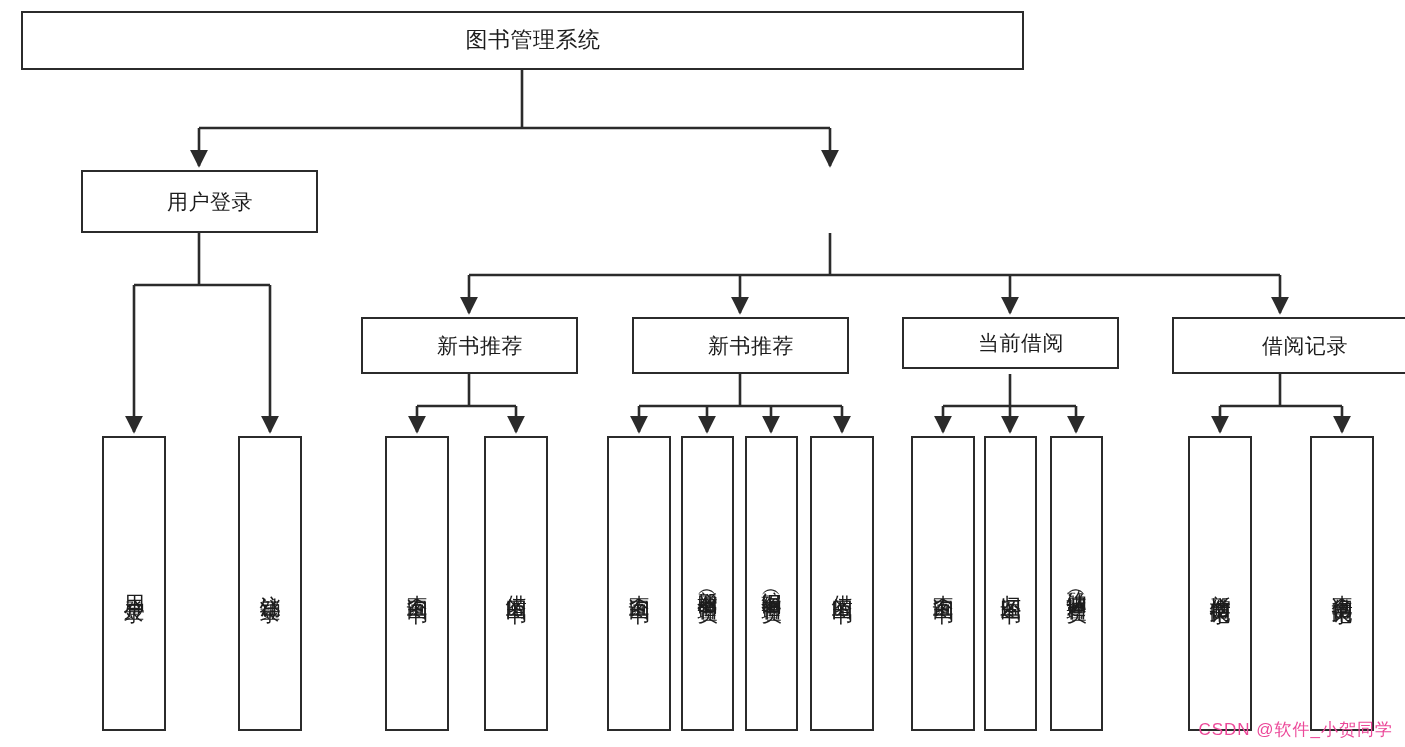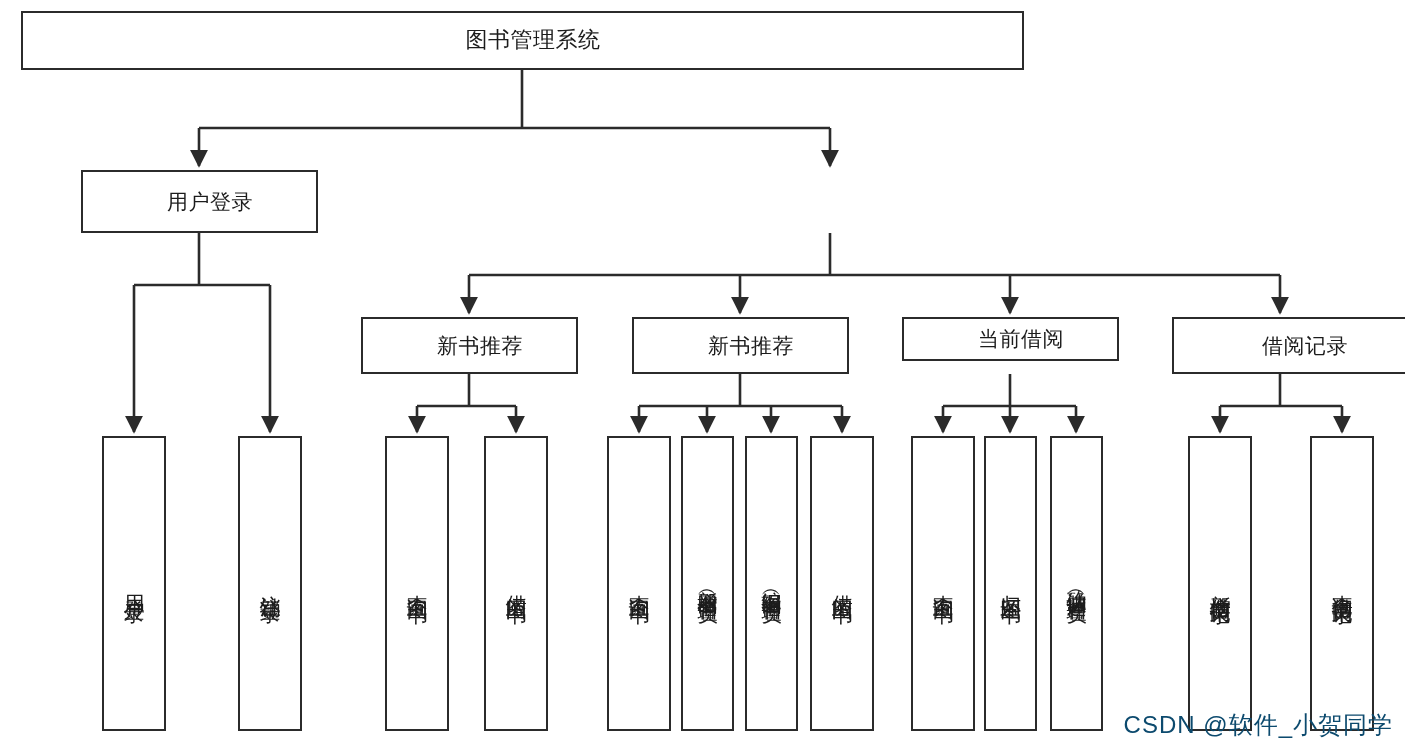--- a/index.html
+++ b/index.html
@@ -55,22 +55,22 @@
   }
   .node.v .vtxt {
     writing-mode: vertical-rl;
     text-orientation: upright;
     white-space: nowrap;
   }
   .watermark {
     position: absolute;
     right: 12px;
     bottom: 6px;
-    font-size: 24px;
-    color: #0c4a6e;
+    font-size: 17px;
+    color: #ec4899;
     letter-spacing: 1px;
     white-space: nowrap;
     user-select: none;
   }
 </style>
 </head>
 <body>
 
 <div id="canvas">
 
@@ -131,21 +131,21 @@
   <div class="node h" style="left:81px; top:170px; width:237px; height:63px;">
     <span>用户登录</span>
   </div>
 
   <div class="node h" style="left:361px; top:317px; width:217px; height:57px;">
     <span>新书推荐</span>
   </div>
   <div class="node h" style="left:632px; top:317px; width:217px; height:57px;">
     <span>新书推荐</span>
   </div>
-  <div class="node h" style="left:902px; top:317px; width:217px; height:44px;">
+  <div class="node h" style="left:902px; top:317px; width:217px; height:52px;">
     <span>当前借阅</span>
   </div>
   <div class="node h" style="left:1172px; top:317px; width:245px; height:57px;">
     <span>借阅记录</span>
   </div>
 
   <div class="node v" style="left:102px; top:436px; width:64px; height:295px;">
     <span class="vtxt">用户登录</span>
   </div>
   <div class="node v" style="left:238px; top:436px; width:64px; height:295px;">

